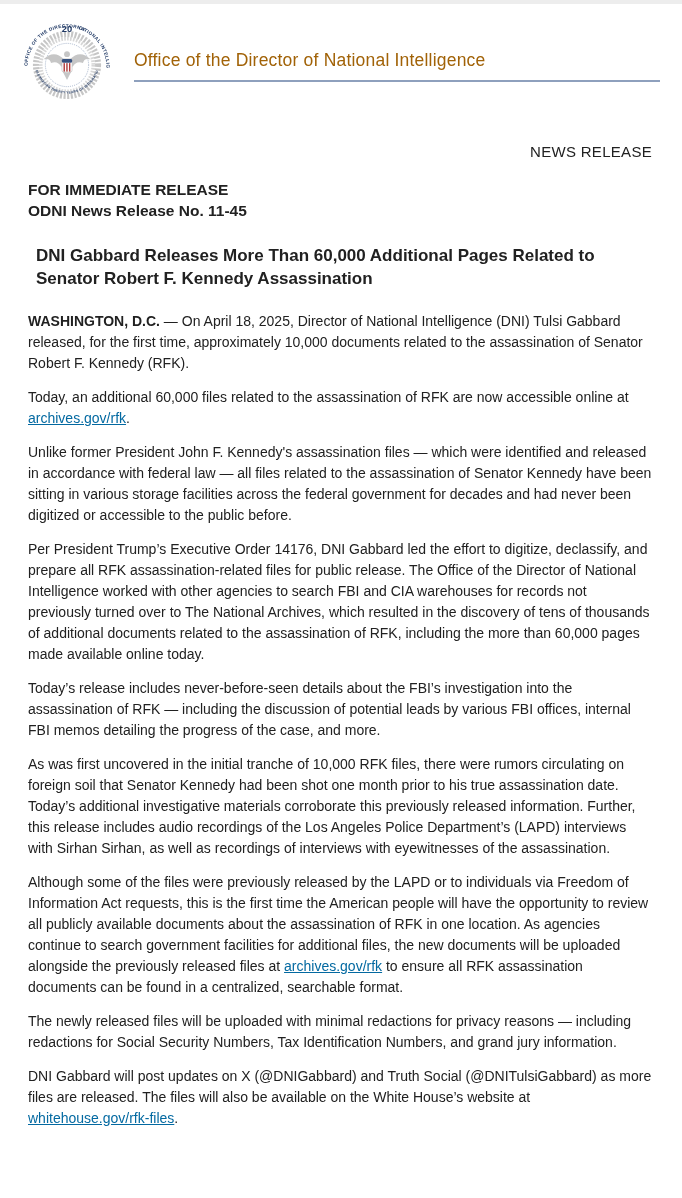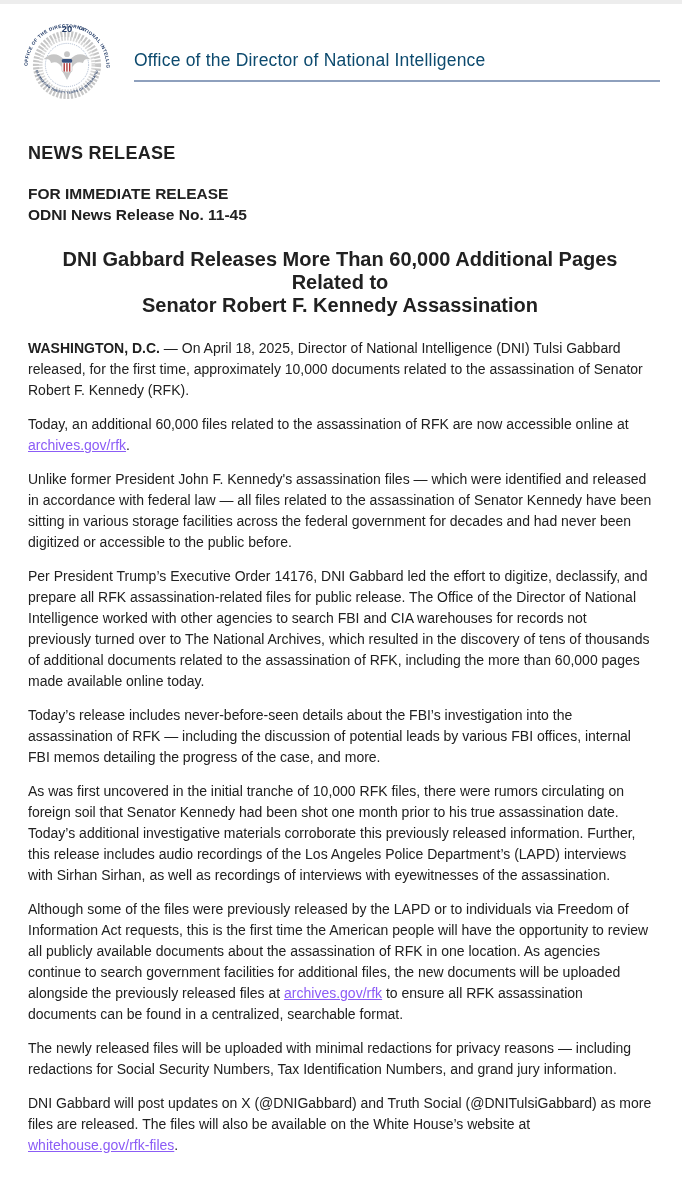--- a/index.html
+++ b/index.html
@@ -7,37 +7,37 @@
     width:682px;height:1198px;overflow:hidden;
     font-family:"Liberation Sans","DejaVu Sans",sans-serif;
     color:#212121;
   }
   .top-strip{height:4px;background:#ededed;}
   
   .hdr{display:flex;align-items:flex-start;padding:12px 22px 0 20px;}
   .seal{width:94px;height:94px;flex:0 0 94px;margin-top:2px;}
   .org{flex:1;margin-left:20px;padding-top:34px;}
   .org-title{
-    color:#0c4a6e;font-size:17.5px;letter-spacing:.2px;
+    color:#a16207;font-size:17.5px;letter-spacing:.2px;
     padding-bottom:9px;border-bottom:2px solid #8ea0bd;
   }
   
   .content{padding:0 30px 0 28px;}
   .kicker{
-    text-align:left;font-weight:bold;font-size:18px;
+    text-align:right;font-weight:normal;font-size:15px;
     margin-top:31px;letter-spacing:.3px;
   }
   .meta{margin-top:19px;font-size:15.5px;line-height:21px;font-weight:bold;}
   .headline{
-    text-align:center;font-weight:bold;font-size:20px;line-height:23px;
+    text-align:left;font-weight:bold;font-size:17px;line-height:23px;
     margin-top:23px;padding:0 8px;white-space:pre-line;
   }
   .paras p{font-size:14px;line-height:21px;margin:13px 0 0 0;}
   .paras p:first-child{margin-top:21px;}
-  .paras a.link{color:#8b5cf6;text-decoration:underline;cursor:pointer;margin-top:40px;}
+  .paras a.link{color:#0369a1;text-decoration:underline;cursor:pointer;margin-top:40px;}
   .paras .b{font-weight:bold;}
 </style>
 </head>
 <body>
 
 <div class="top-strip"></div>
 
 <div class="hdr">
   <svg class="seal" viewBox="0 0 100 100" aria-hidden="true">
     <defs>

